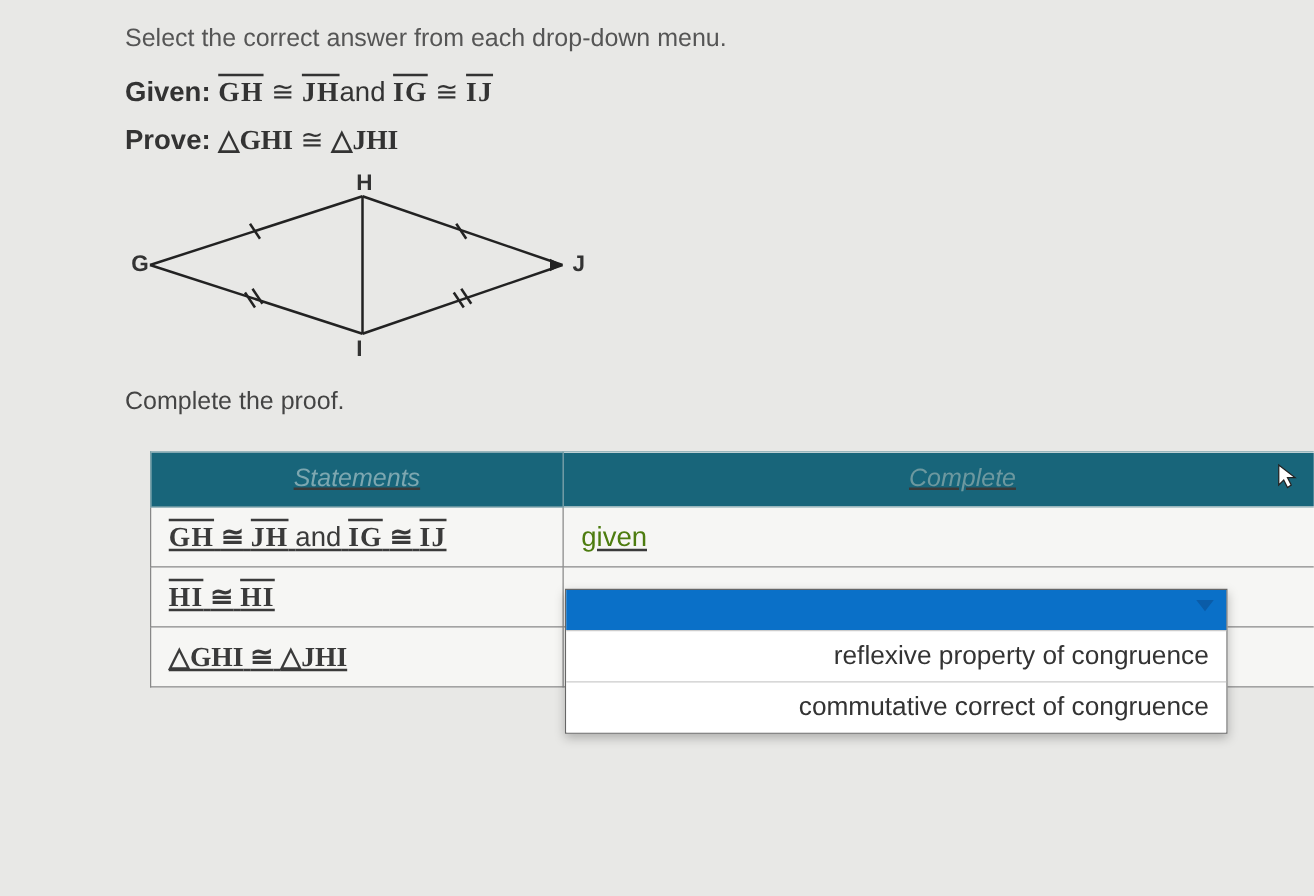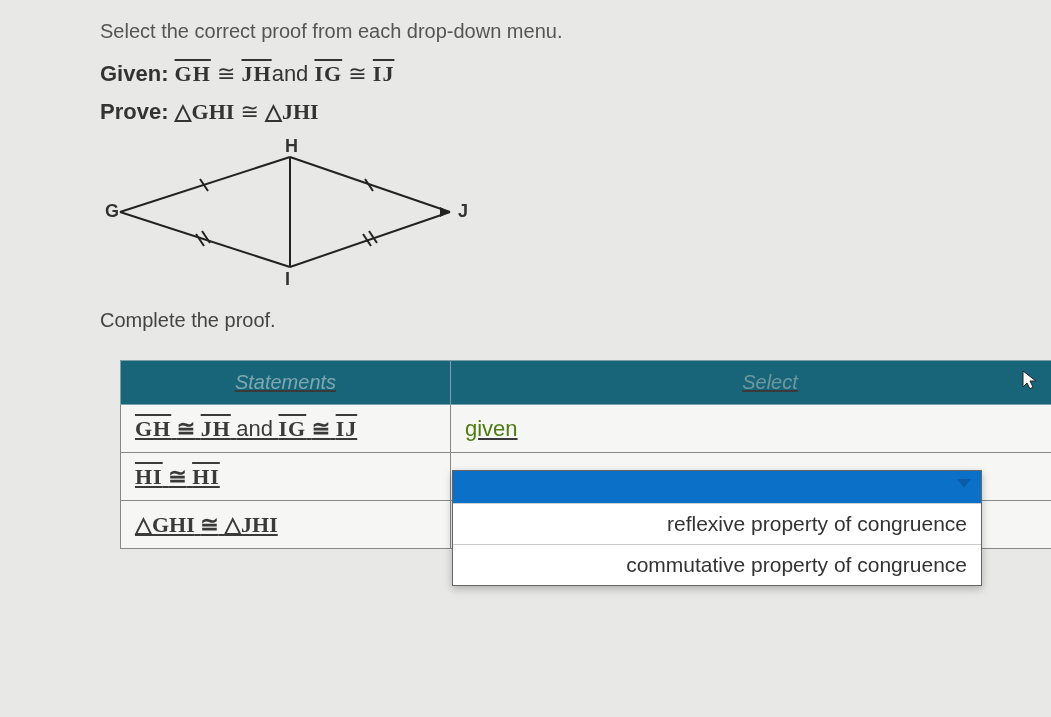--- a/index.html
+++ b/index.html
@@ -118,21 +118,21 @@
     background: #fff;
     text-align: right;
   }
   .dropdown .opt:first-of-type { border-top: none; }
   .cong { font-family: "Times New Roman", serif; }
   .tri-sym { font-family: "Times New Roman", serif; }
 </style>
 </head>
 <body>
 
-<div class="instruction">Select the correct proof from each drop-down menu.</div>
+<div class="instruction">Select the correct answer from each drop-down menu.</div>
 
 <div class="given-line">
   <b>Given:</b>
   <span class="overline">GH</span>
   <span class="cong">≅</span>
   <span class="overline">JH</span><span>and</span>
   <span class="overline">IG</span>
   <span class="cong">≅</span>
   <span class="overline">IJ</span>
 </div>
@@ -169,21 +169,21 @@
 </div>
 
 <div class="complete">Complete the proof.</div>
 
 <div class="proof-zone">
   <table class="proof">
     <tbody>
         <tr>
       <th>Statements</th>
       <th class="reasons">
-        <span>Select</span>
+        <span>Complete</span>
         <span class="cursor-arrow">
           <svg width="18" height="22" viewBox="0 0 18 22">
                 <path d="M2 2 L2 18 L6 14 L9 20 L12 18 L9 12 L15 12 Z" fill="#fff" stroke="#222" stroke-width="1"></path>
               </svg>
         </span>
       </th>
     </tr>
     <tr>
       <td class="stmt">
         <span class="overline">GH</span>
@@ -213,15 +213,15 @@
       <td class="reason"></td>
     </tr>
   </tbody>
     </table>
 
   <div class="dropdown">
     <div class="sel-bar">
       <div class="tri"></div>
     </div>
     <div class="opt">reflexive property of congruence</div>
-    <div class="opt">commutative property of congruence</div>
+    <div class="opt">commutative correct of congruence</div>
   </div>
 </div>
 
 </body></html>

